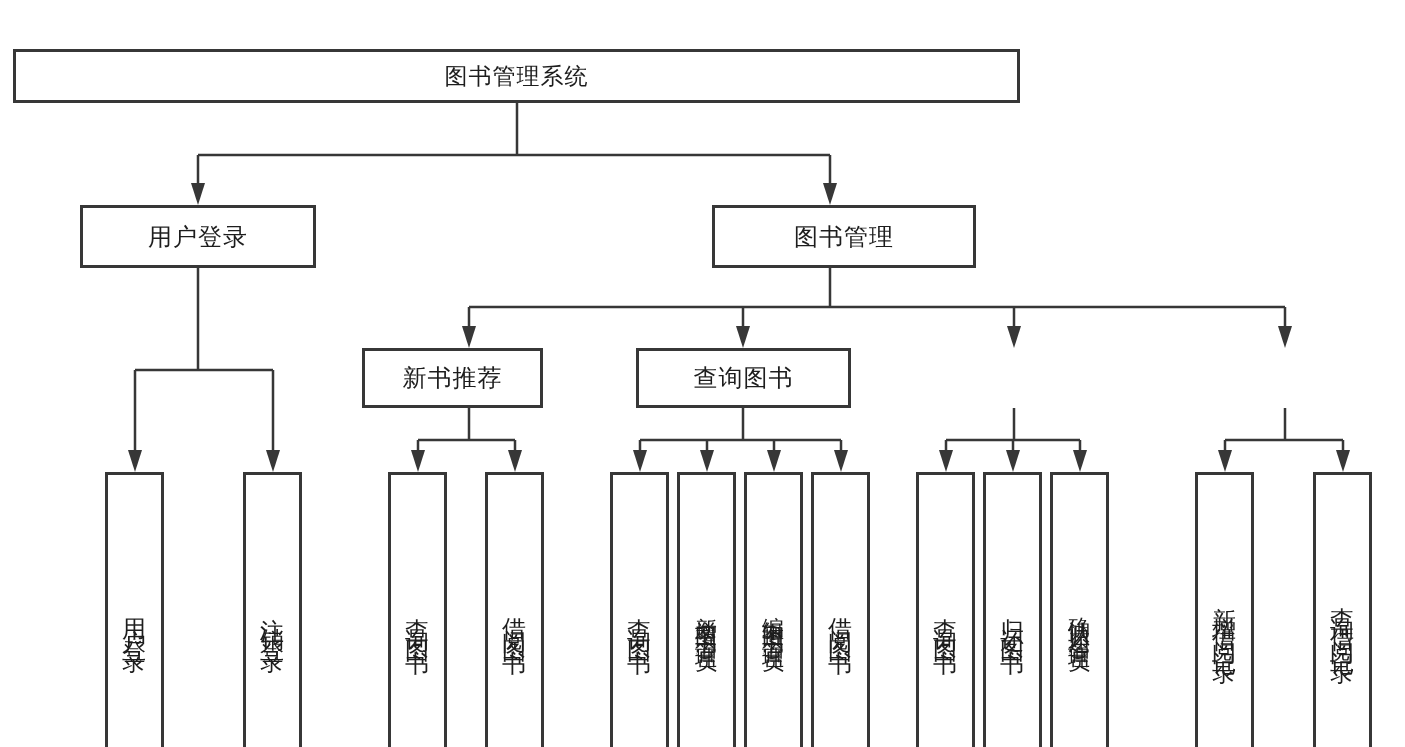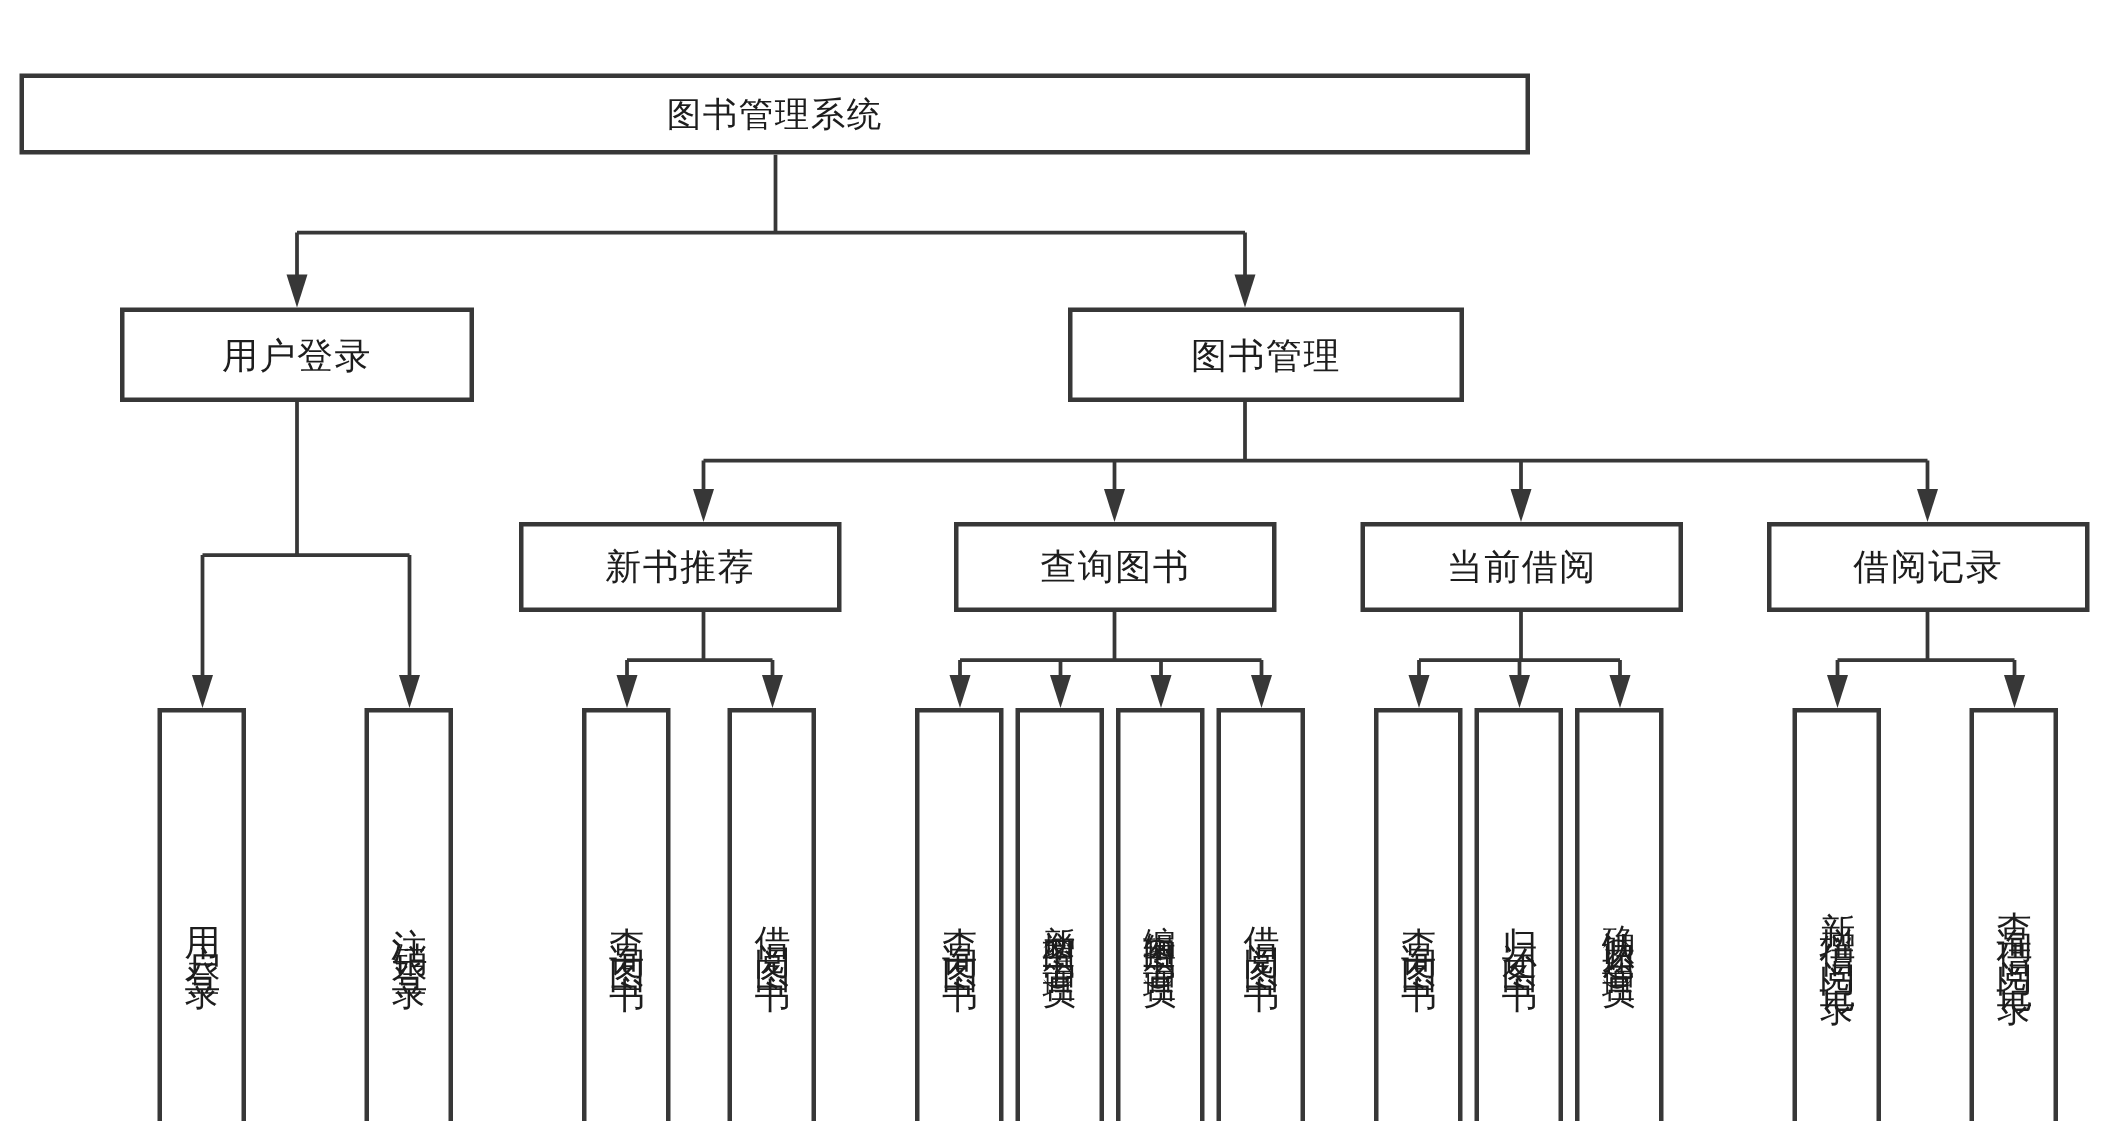--- a/index.html
+++ b/index.html
@@ -113,24 +113,22 @@
       <polygon points="1218,415 1232,415 1225,437"></polygon>
       <polygon points="1336,415 1350,415 1343,437"></polygon>
     </g>
   </svg>
 
   <div class="box h root" style="left:13px;top:14px;width:1007px;height:54px">图书管理系统</div>
 
   <div class="box h" style="left:80px;top:170px;width:236px;height:63px">用户登录</div>
   <div class="box h" style="left:712px;top:170px;width:264px;height:63px">图书管理</div>
 
-  <div class="box h" style="left:346px;top:313px;width:215px;height:60px">新书推荐</div>
+  <div class="box h" style="left:362px;top:313px;width:181px;height:60px">新书推荐</div>
   <div class="box h" style="left:636px;top:313px;width:215px;height:60px">查询图书</div>
-  <div class="box h" style="left:907px;top:313px;width:215px;height:60px">当前借阅</div>
-  <div class="box h" style="left:1178px;top:313px;width:215px;height:60px">借阅记录</div>
 
   <div class="box v" style="left:105px;top:437px;width:59px;height:298px">用户登录</div>
   <div class="box v" style="left:243px;top:437px;width:59px;height:298px">注销登录</div>
 
   <div class="box v" style="left:388px;top:437px;width:59px;height:298px">查询图书</div>
   <div class="box v" style="left:485px;top:437px;width:59px;height:298px">借阅图书</div>
 
   <div class="box v" style="left:610px;top:437px;width:59px;height:298px">查询图书</div>
   <div class="box v tight" style="left:677px;top:437px;width:59px;height:298px">新增图书（管理员）</div>
   <div class="box v tight" style="left:744px;top:437px;width:59px;height:298px">编辑图书（管理员）</div>

